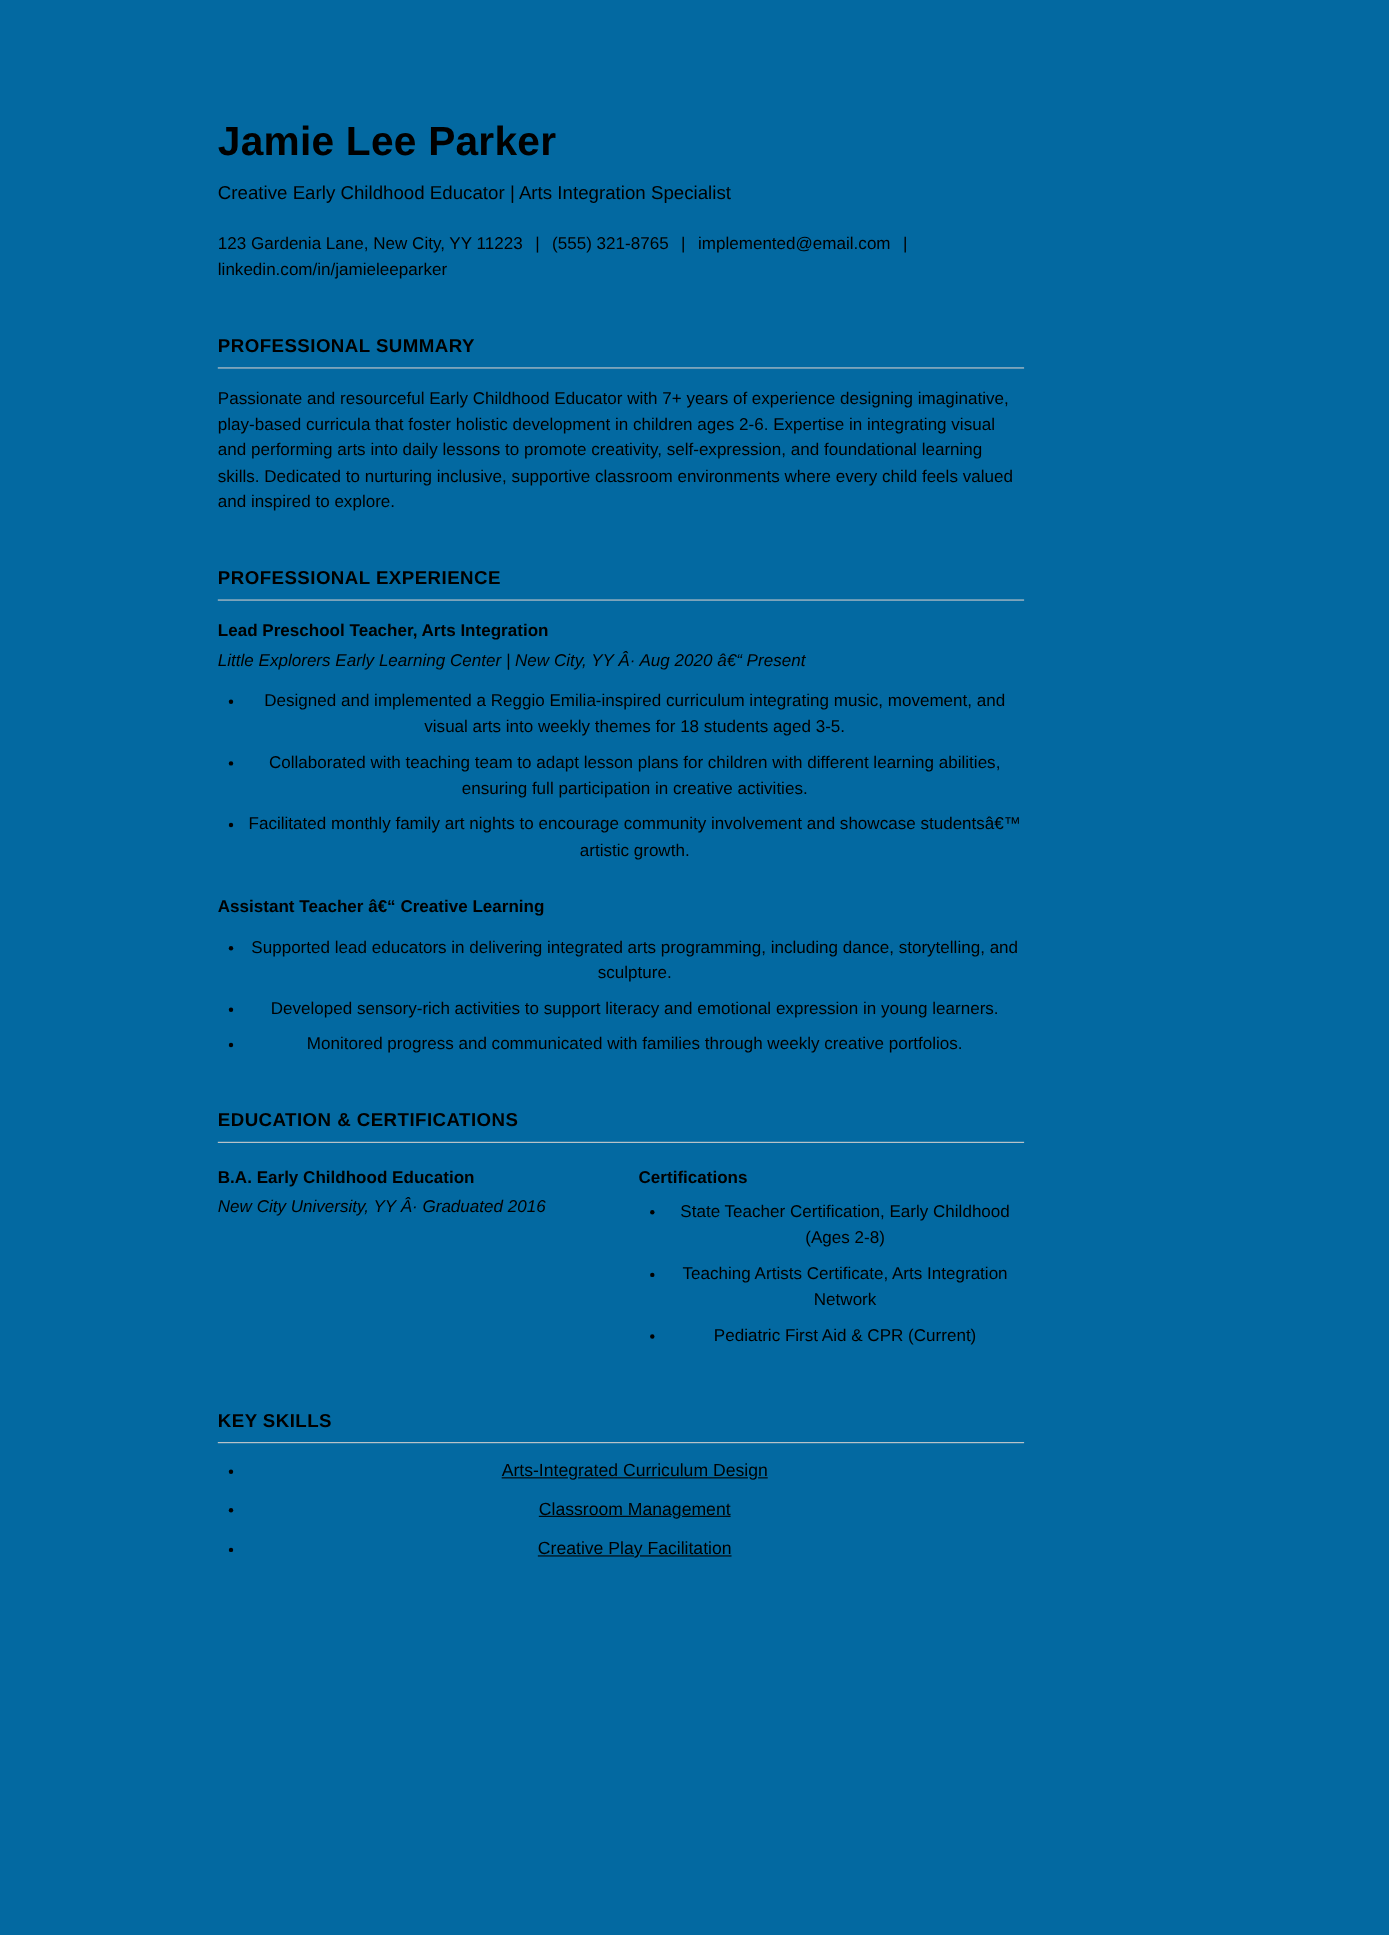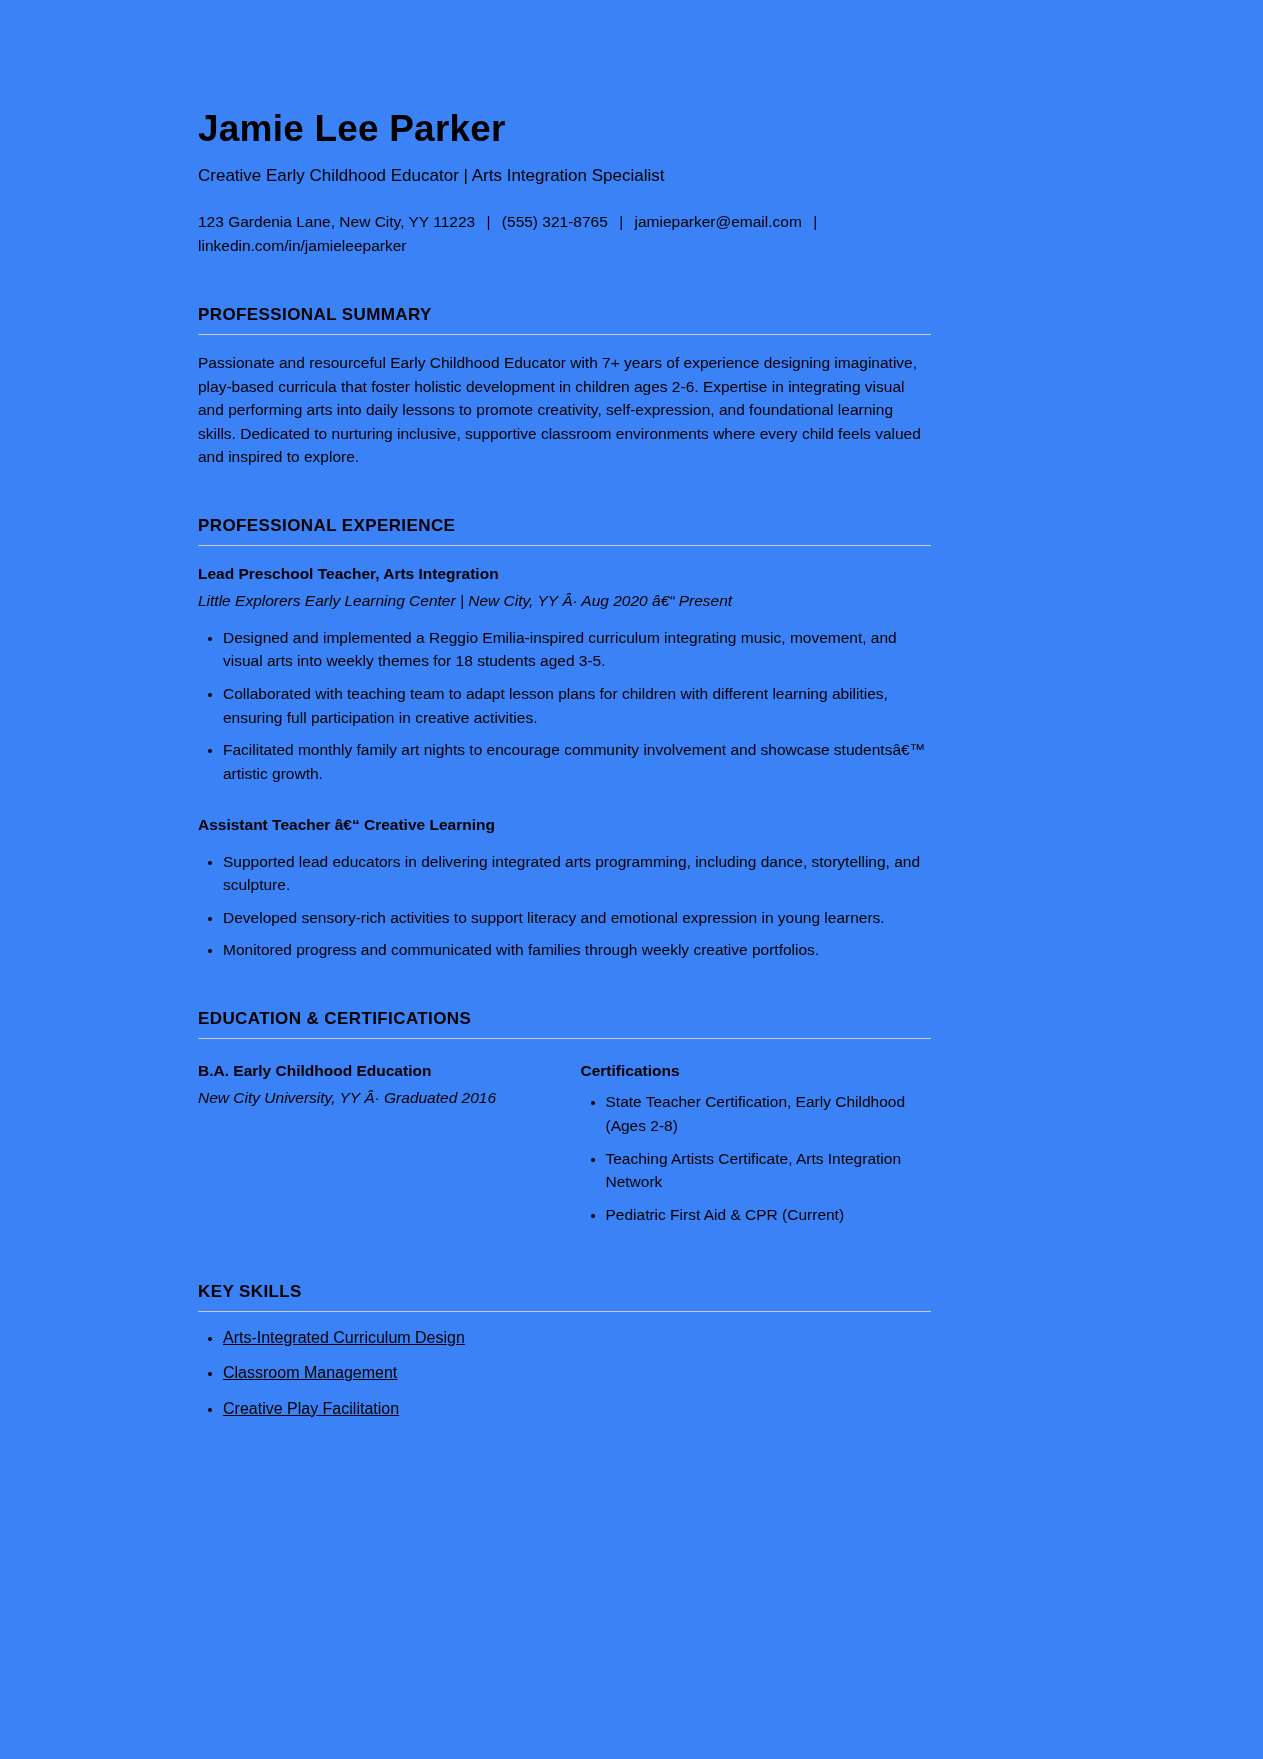--- a/index.html
+++ b/index.html
@@ -6,21 +6,21 @@
     margin: 0;
     padding: 0;
     background: #ffffff;
     font-family: "Liberation Sans", sans-serif;
     color: #000000;
   }
   .canvas {
     position: relative;
     width: 1263px;
     height: 1759px;
-    background: #3b82f6;
+    background: #0369a1;
     overflow: hidden;
   }
   .page {
     position: absolute;
     top: 108px;
     left: 198px;
     width: 733px;
   }
   .name {
     font-size: 37px;
@@ -53,20 +53,21 @@
   .job + .job { margin-top: 28px; }
   .job-title { font-weight: bold; margin: 0; font-size: 15.5px; }
   .job-meta { font-style: italic; margin: 4px 0 0 0; font-size: 15.5px; }
   ul.bullets {
     margin: 13px 0 0 0;
     padding-left: 25px;
   }
   ul.bullets li {
     margin-bottom: 9px;
     line-height: 1.52;
+    text-align: center;
   }
   ul.bullets li::marker { font-size: 13px; }
   .edu-grid {
     display: grid;
     grid-template-columns: 1fr 1fr;
     column-gap: 32px;
     margin-top: 20px;
     font-size: 15.5px;
     line-height: 1.52;
   }
@@ -78,21 +79,21 @@
 </style>
 </head>
 <body>
 
 <div class="canvas">
   <div class="page">
 
     <header>
       <h1 class="name">Jamie Lee Parker</h1>
       <p class="subtitle">Creative Early Childhood Educator | Arts Integration Specialist</p>
-      <p class="contact"><span>123 Gardenia Lane, New City, YY 11223</span> <span class="sep">|</span> <span>(555) 321-8765</span> <span class="sep">|</span> <span>jamieparker@email.com</span> <span class="sep">|</span> <span>linkedin.com/in/jamieleeparker</span></p>
+      <p class="contact"><span>123 Gardenia Lane, New City, YY 11223</span> <span class="sep">|</span> <span>(555) 321-8765</span> <span class="sep">|</span> <span>implemented@email.com</span> <span class="sep">|</span> <span>linkedin.com/in/jamieleeparker</span></p>
     </header>
 
     <section class="section">
       <h2 class="section-title">PROFESSIONAL SUMMARY</h2>
       <div class="section-body">
         <p class="summary-text">Passionate and resourceful Early Childhood Educator with 7+ years of experience designing imaginative, play-based curricula that foster holistic development in children ages 2-6. Expertise in integrating visual and performing arts into daily lessons to promote creativity, self-expression, and foundational learning skills. Dedicated to nurturing inclusive, supportive classroom environments where every child feels valued and inspired to explore.</p>
       </div>
     </section>
 
     <section class="section">

